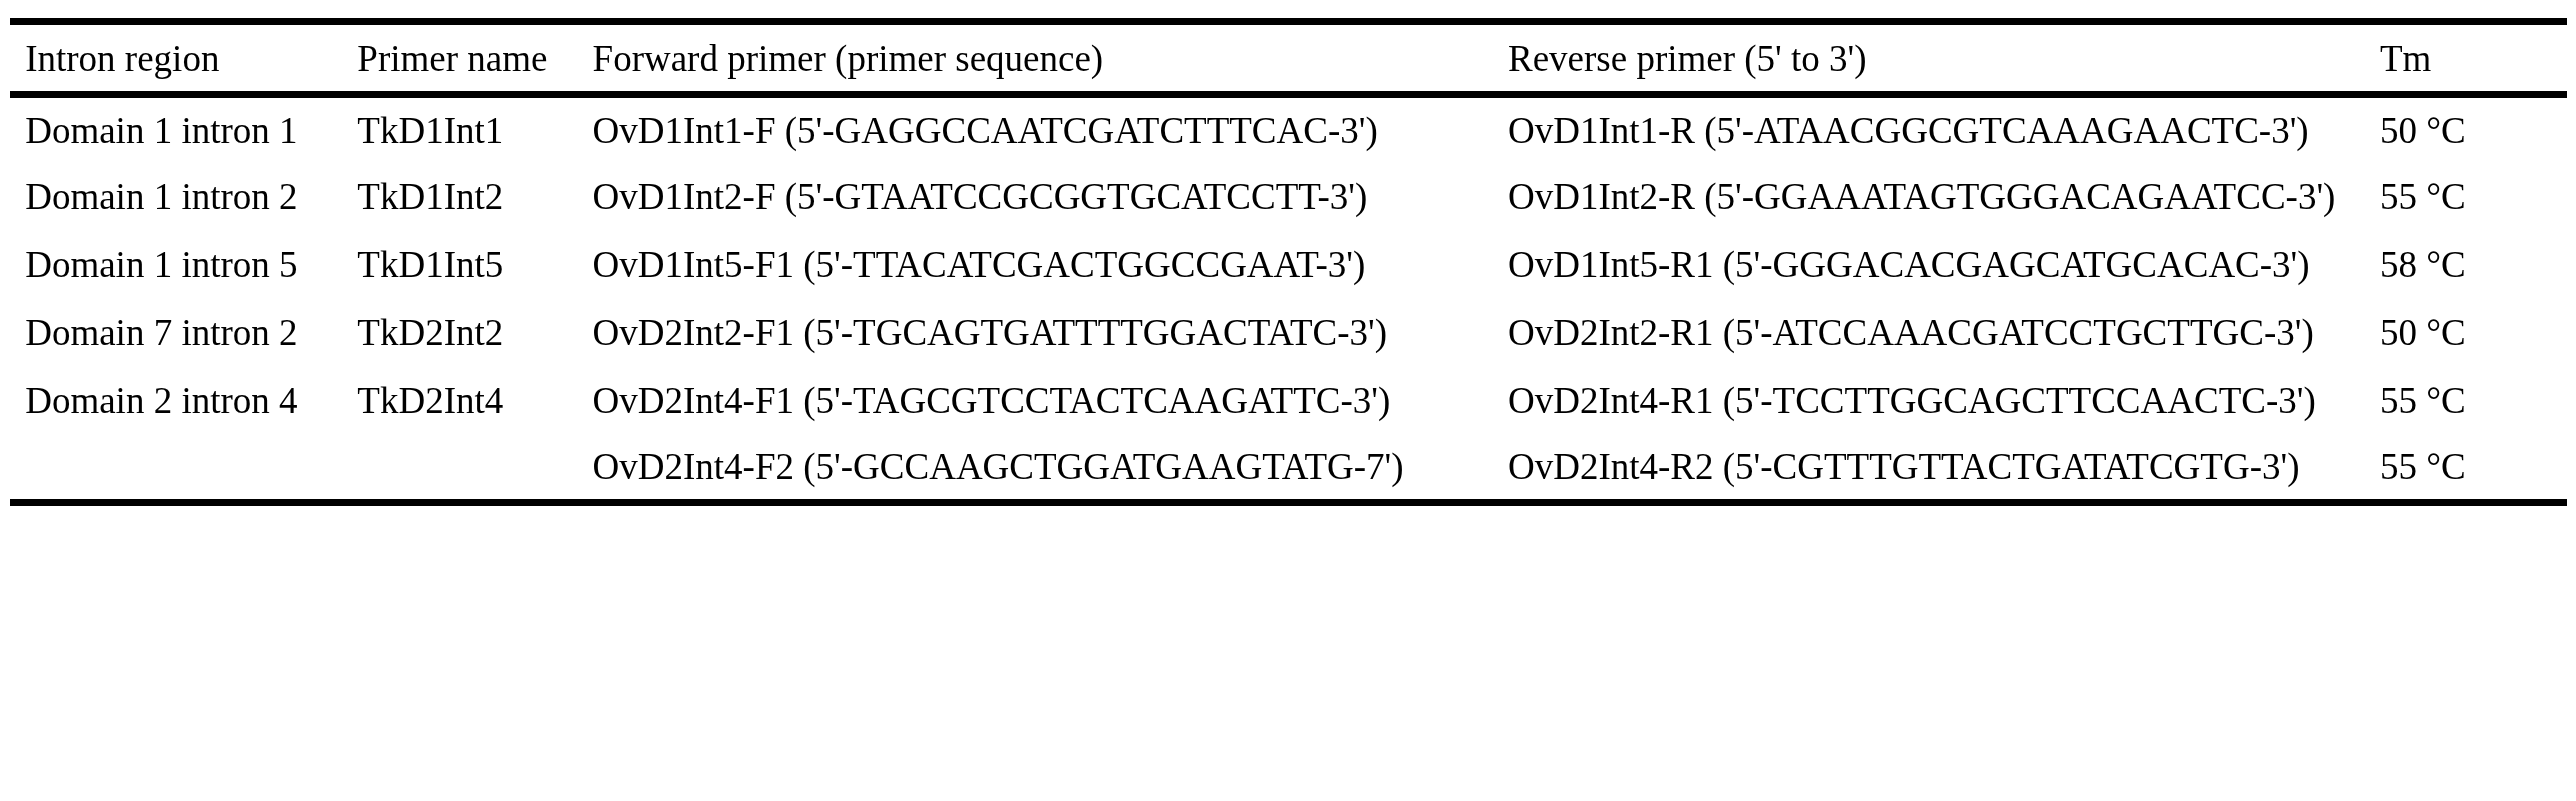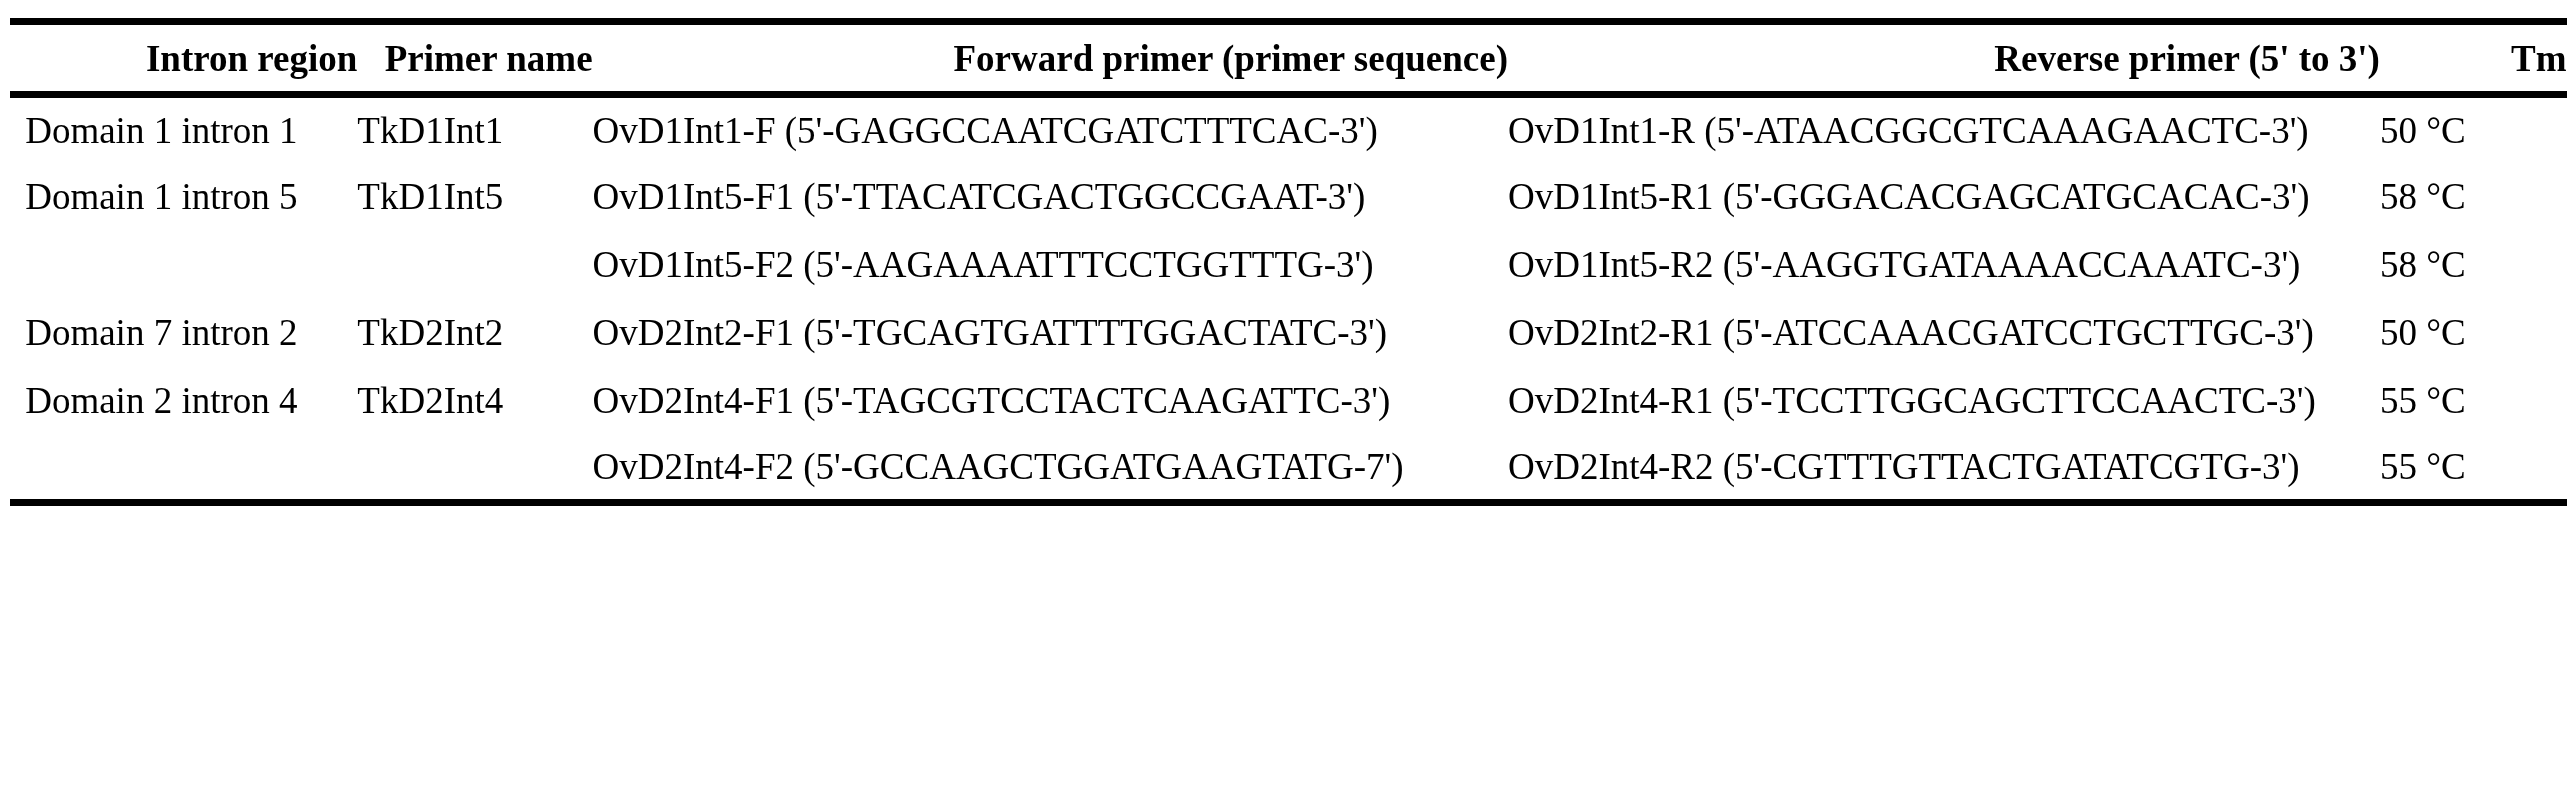--- a/index.html
+++ b/index.html
@@ -38,22 +38,21 @@
   th, td {
     text-align: left;
     vertical-align: middle;
     font-size: 37px;
     line-height: 1;
     white-space: nowrap;
     overflow: visible;
     padding: 0;
   }
   th {
-    font-weight: bold;
-    text-align: right;
+    font-weight: normal;
   }
   th:first-child, td:first-child {
     padding-left: 15.6px;
   }
 </style>
 </head>
 <body>
 
 <table class="primer-table">
   <colgroup>
@@ -74,31 +73,31 @@
   </thead>
   <tbody>
     <tr>
       <td>Domain 1 intron 1</td>
       <td>TkD1Int1</td>
       <td>OvD1Int1-F (5'-GAGGCCAATCGATCTTTCAC-3')</td>
       <td>OvD1Int1-R (5'-ATAACGGCGTCAAAGAACTC-3')</td>
       <td>50 °C</td>
     </tr>
     <tr>
+      <td>Domain 1 intron 2</td>
+      <td>TkD1Int2</td>
+      <td>OvD1Int2-F (5'-GTAATCCGCGGTGCATCCTT-3')</td>
+      <td>OvD1Int2-R (5'-GGAAATAGTGGGACAGAATCC-3')</td>
+      <td>55 °C</td>
+    </tr>
+    <tr>
       <td>Domain 1 intron 5</td>
       <td>TkD1Int5</td>
       <td>OvD1Int5-F1 (5'-TTACATCGACTGGCCGAAT-3')</td>
       <td>OvD1Int5-R1 (5'-GGGACACGAGCATGCACAC-3')</td>
-      <td>58 °C</td>
-    </tr>
-    <tr>
-      <td></td>
-      <td></td>
-      <td>OvD1Int5-F2 (5'-AAGAAAATTTCCTGGTTTG-3')</td>
-      <td>OvD1Int5-R2 (5'-AAGGTGATAAAACCAAATC-3')</td>
       <td>58 °C</td>
     </tr>
     <tr>
       <td>Domain 7 intron 2</td>
       <td>TkD2Int2</td>
       <td>OvD2Int2-F1 (5'-TGCAGTGATTTTGGACTATC-3')</td>
       <td>OvD2Int2-R1 (5'-ATCCAAACGATCCTGCTTGC-3')</td>
       <td>50 °C</td>
     </tr>
     <tr>

